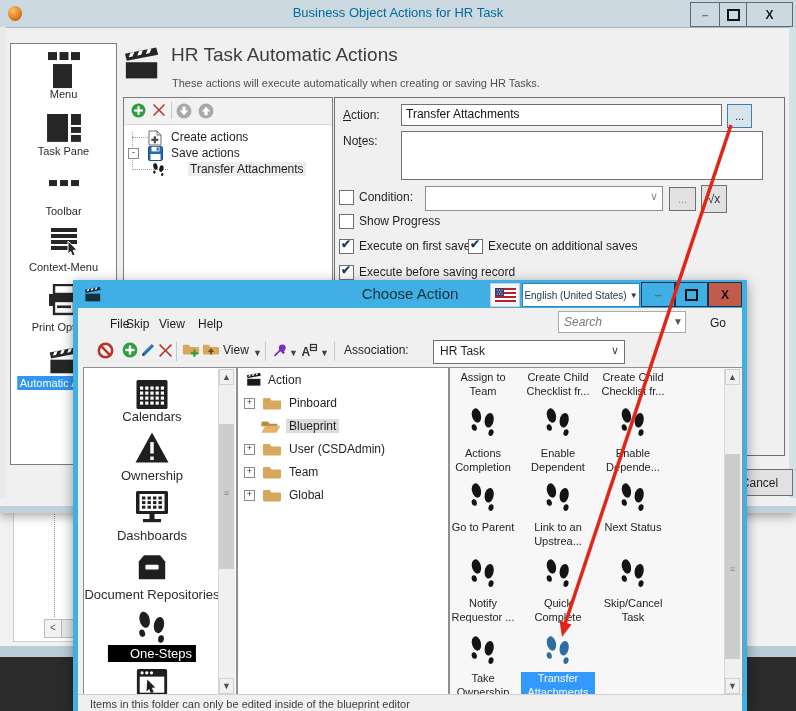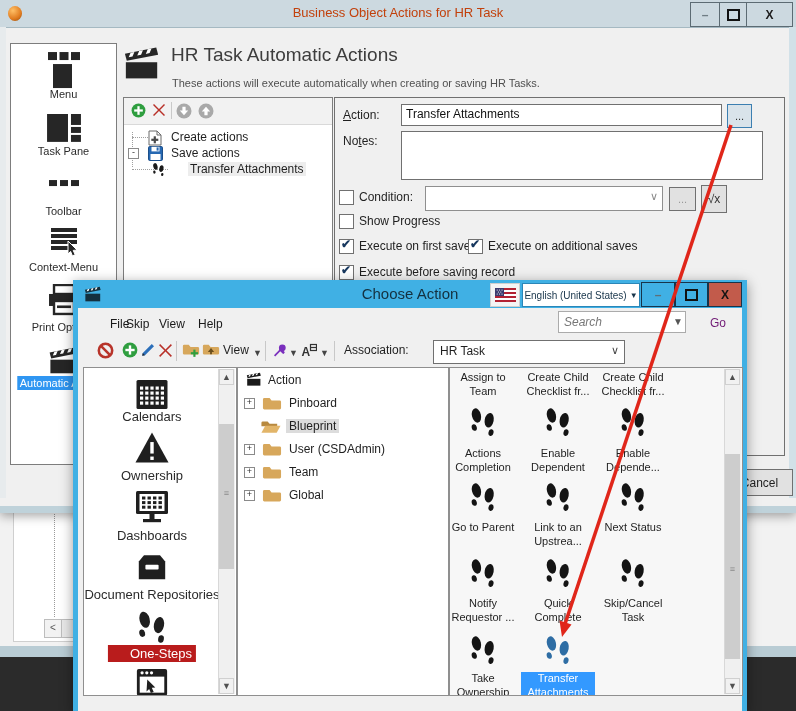--- a/index.html
+++ b/index.html
@@ -13,21 +13,21 @@
   #bg-dark{left:0;top:657px;width:796px;height:54px;background:#2b2b2b;}
   #bg-panel{left:13px;top:506px;width:62px;height:134px;background:#fff;border:1px solid #cfcfcf;}
   #bg-dotline{left:40px;top:4px;width:0;height:106px;border-left:1px dotted #9a9a9a;position:absolute;}
   #bg-hscroll{left:30px;top:112px;width:30px;height:17px;position:absolute;border:1px solid #bdbdbd;background:#e8e8e8;display:flex;}
   #bg-left-btn{width:16px;height:100%;background:#f2f2f2;border-right:1px solid #bdbdbd;font-size:10px;color:#555;text-align:center;line-height:16px;}
   
   #main-window{left:0;top:0;width:796px;height:506px;background:#f0f0f0;border-bottom:7px solid #bfd2da;box-shadow:0 3px 10px rgba(0,0,0,.35);}
   #mw-titlebar{position:absolute;left:0;top:0;width:796px;height:27px;background:#ccd9e0;border-bottom:1px solid #a5b9c2;}
   #mw-orb{position:absolute;left:8px;top:6px;width:14px;height:15px;border-radius:50%;
           background:radial-gradient(circle at 35% 30%,#ffc067,#e07b1f 60%,#8a4a10);}
-  #mw-title{position:absolute;left:0;top:5px;width:100%;text-align:center;font-size:13px;color:#c2410c;}
+  #mw-title{position:absolute;left:0;top:5px;width:100%;text-align:center;font-size:13px;color:#0369a1;}
   #mw-controls{position:absolute;right:3px;top:2px;height:23px;display:flex;border:1px solid #5c6b73;}
   .mwbtn{height:100%;display:flex;align-items:center;justify-content:center;color:#1c1c1c;font-weight:bold;font-size:12px;border-left:1px solid #5c6b73;}
   .mwbtn:first-child{border-left:none;}
   .mwbtn .dash{color:#6f7d84;}
   .maxglyph{display:inline-block;width:9px;height:8px;border:2px solid #111;}
   #mw-left-strip{left:0;top:27px;width:6px;height:471px;background:#e7ebed;}
   #mw-right-strip{left:789px;top:27px;width:7px;height:471px;background:#d2e1e8;}
   #mw-side-box{left:10px;top:43px;width:105px;height:420px;background:#fff;border:1px solid #7d7d7d;}
   .side-item-label{position:absolute;left:50%;transform:translateX(-50%);font-size:11px;color:#2b2b2b;white-space:nowrap;padding:1px 3px;}
   .side-item-label.sel{background:#2f96f2;color:#fff;}
@@ -64,36 +64,36 @@
   .ca-winbtn{position:absolute;top:2px;height:25px;border:1px solid #17344a;box-sizing:border-box;display:flex;align-items:center;justify-content:center;font-weight:bold;color:#141414;}
   #ca-min{left:568px;width:34px;background:#40b0e4;color:#5e6f78;}
   #ca-max{left:602px;width:33px;background:#40b0e4;}
   #ca-close{left:635px;width:34px;background:#c25b4b;}
   #ca-menubar{position:absolute;left:5px;top:30px;width:664px;height:28px;}
   .menu-item{position:absolute;top:7px;font-size:12px;color:#1a1a1a;}
   #ca-search{position:absolute;left:485px;top:31px;width:128px;height:22px;background:#fff;border:1px solid #ababab;
              font-family:"Liberation Sans",sans-serif;font-size:12px;padding:2px 16px 2px 5px;box-sizing:border-box;}
   #ca-search::placeholder{font-style:italic;color:#777;}
   #ca-search-dd{position:absolute;left:600px;top:36px;color:#555;font-size:10px;}
-  #ca-go{position:absolute;left:637px;top:36px;color:#701a75;font-size:12px;}
+  #ca-go{position:absolute;left:637px;top:36px;color:#0f172a;font-size:12px;}
   #ca-toolbar{position:absolute;left:5px;top:59px;width:664px;height:27px;}
   .tb-sep{position:absolute;top:2px;height:20px;width:0;border-left:1px solid #c8c8c8;}
   .tb-dd{position:absolute;font-size:9px;color:#444;top:9px;}
   .tb-label{position:absolute;top:4px;font-size:12px;color:#1f1f1f;}
   #assoc-combo{position:absolute;left:355px;top:1px;width:190px;height:22px;background:#fff;border:1px solid #707070;font-size:12px;}
   #assoc-combo span.v{position:absolute;right:5px;top:3px;color:#444;font-size:11px;}
   .panel{position:absolute;background:#fff;border:1px solid #8f8f8f;overflow:hidden;}
   #ca-grid{background:#f7f7f7;}
   .vscroll{position:absolute;top:1px;bottom:1px;right:1px;width:16px;background:#f0f0f0;border-left:1px solid #d8d8d8;}
   .vs-arrow{position:absolute;left:0;width:15px;height:16px;background:#f1f1f1;border:1px solid #d0d0d0;color:#505050;
             font-size:9px;text-align:center;line-height:15px;box-sizing:border-box;}
   .vs-thumb{position:absolute;left:0;width:15px;background:#cdcdcd;}
   .vs-grip{position:absolute;left:0;width:100%;text-align:center;color:#8a8a8a;font-size:9px;letter-spacing:0;}
   .ca-side-label{position:absolute;left:50%;transform:translateX(-50%);font-size:13px;color:#2b2b2b;white-space:nowrap;padding:1px 4px;}
-  .ca-side-label.sel{background:#b91c1c;color:#fff;padding-left:22px;}
+  .ca-side-label.sel{background:#000000;color:#fff;padding-left:22px;}
   .gcell{position:absolute;width:74px;text-align:center;font-size:11px;color:#1f1f1f;line-height:1.25;}
   .gsel{background:#3399ff;color:#fff;display:inline-block;padding:0 2px;}
   #ca-status{position:absolute;left:5px;top:414px;width:664px;height:17px;border-top:1px solid #d0d0d0;
              font-size:11px;color:#3c3c3c;padding:3px 0 0 12px;box-sizing:border-box;background:#f0f0f0;}
   #arrow-overlay{left:0;top:0;width:796px;height:711px;pointer-events:none;z-index:50;}
   svg{display:block;}
   .ico{position:absolute;}
 </style>
 </head>
 <body>
@@ -649,19 +649,20 @@
         </div>
       <div class="vscroll">
         <div class="vs-arrow" style="top:0">▲</div>
         <div class="vs-thumb" style="top:85px;height:205px">
             <div class="vs-grip" style="top:110px">≡</div>
           </div>
         <div class="vs-arrow" style="bottom:0">▼</div>
       </div>
     </div>
 
+    <div id="ca-status">Items in this folder can only be edited inside of the blueprint editor</div>
   </div>
 
   <svg class="abs" id="arrow-overlay" viewBox="0 0 796 711">
     <line x1="731" y1="125" x2="565" y2="624" stroke="#e0261a" stroke-width="3.5"></line>
     <polygon points="562,637 559.5,620.5 571.5,624.5" fill="#e0261a"></polygon>
   </svg>
 </div>
 
 </body></html>

